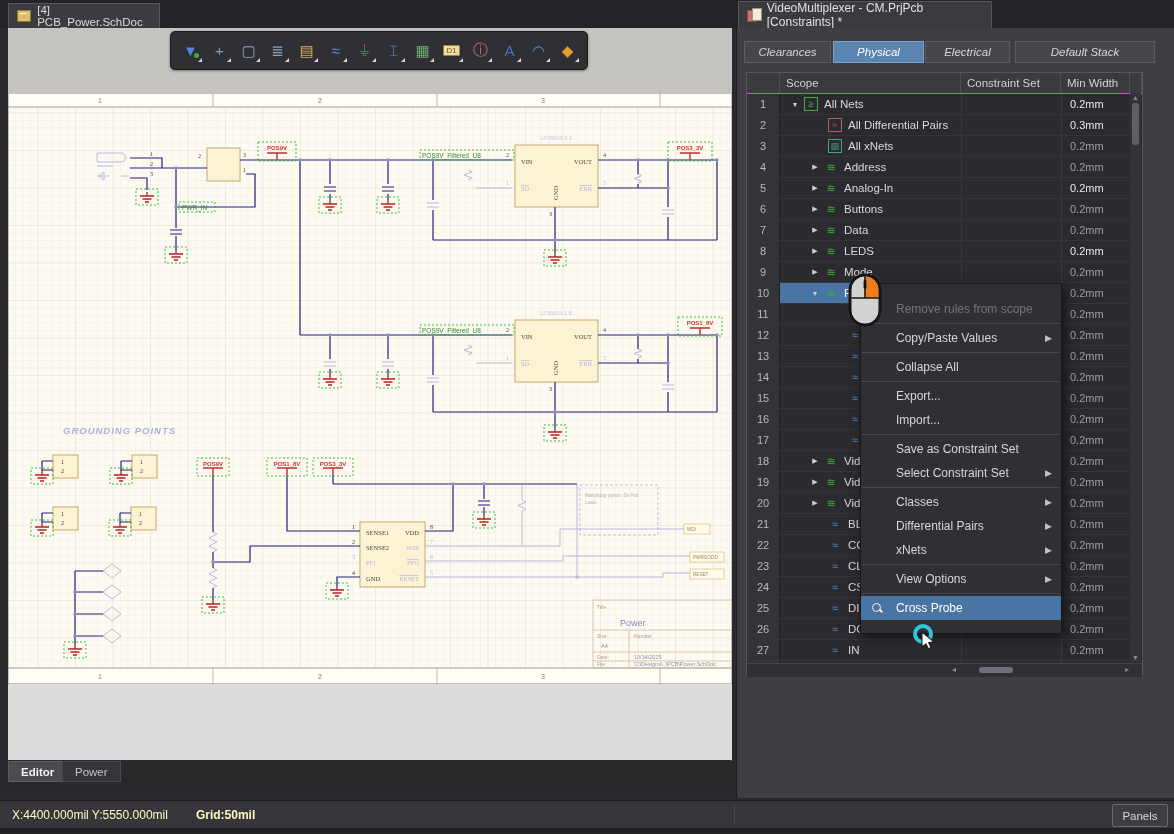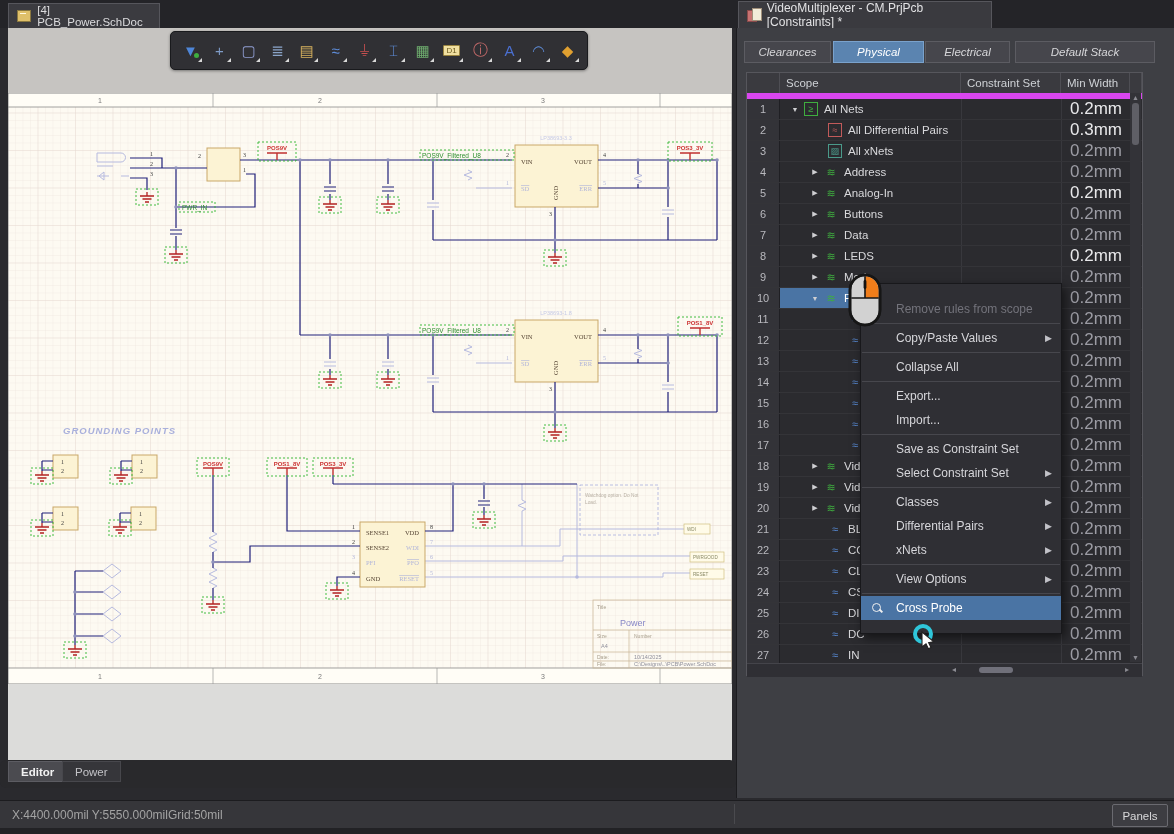--- a/index.html
+++ b/index.html
@@ -30,47 +30,47 @@
   .tbi{width:27px;height:27px;display:flex;align-items:center;justify-content:center;font-size:15px;position:relative;}
   .tbi:after{content:"";position:absolute;right:2px;bottom:2px;border-left:4px solid transparent;border-bottom:4px solid #d8d8d8;}
   .tbi .dot{position:absolute;right:5px;bottom:6px;width:5px;height:5px;border-radius:50%;background:#3fae3f;}
   .tbi.tag span{font-size:8px;background:#f0dfa0;border:1px solid #9a8440;padding:0 2px;border-radius:1px;}
 
   
   #bottabs{left:0;top:760px;width:736px;height:28px;background:#29292c;border-radius:6px;}
   .btab{position:absolute;top:1px;height:21px;display:flex;align-items:center;padding:0 12px;font-size:11.5px;box-sizing:border-box;}
   #tab-editor{left:8px;background:#4b4b50;color:#f2f2f2;font-weight:bold;border:1px solid #5c5c62;}
   #tab-power{left:62px;background:#36363a;color:#c2c2c6;border:1px solid #47474c;}
-  #statusbar{left:0;top:800px;width:1174px;height:28px;background:#36363a;border-top:1px solid #1c1c1f;color:#a3a3a3;
+  #statusbar{left:0;top:800px;width:1174px;height:28px;background:#36363a;border-top:1px solid #1c1c1f;color:#fef9c3;
              font-size:12px;display:flex;align-items:center;}
   #statusbar .coords{margin-left:12px;}
-  #statusbar .grid{}
+  #statusbar .grid{margin-left:28px;font-weight:bold;}
   #strip{left:0;top:828px;width:1174px;height:6px;background:#222225;}
   #panels-btn{left:1112px;top:804px;width:54px;height:21px;background:#3d3d42;border:1px solid #6a6a70;border-radius:2px;
               color:#d8d8da;font-size:11.5px;display:flex;align-items:center;justify-content:center;}
   #status-div{left:734px;top:804px;width:1px;height:20px;background:#4a4a4e;}
 
   
   #panel{left:736px;top:28px;width:438px;height:770px;background:#3e3f44;border-left:1px solid #1c1c1f;box-sizing:border-box;}
   .ptab{position:absolute;top:13px;height:22px;background:#46464c;border:1px solid #5c5c62;color:#d6d6d9;font-size:11.5px;
         display:flex;align-items:center;justify-content:center;box-sizing:border-box;font-style:italic;}
   .ptab.active{background:#5b84b0;border-color:#7aa2cc;color:#ffffff;}
 
   #tablebox{position:absolute;left:9px;top:44px;width:397px;height:604px;border:1px solid #56565c;background:#2b2b2f;box-sizing:border-box;}
   .trow,#thead{display:grid;grid-template-columns:33px 181px 100px 69px 12px;height:20px;}
-  #thead{background:#3a3a3f;border-bottom:6px solid #d946ef;}
+  #thead{background:#3a3a3f;border-bottom:1px solid #d946ef;}
   #thead div{font-size:11.5px;color:#ced1d5;display:flex;align-items:center;padding-left:6px;border-right:1px solid #4e4e54;box-sizing:border-box;}
   #rows{height:569px;overflow:hidden;}
   .trow{border-bottom:1px solid #343438;}
   .cell-n{background:#333338;color:#b9b9be;font-size:11px;display:flex;align-items:center;justify-content:center;
           border-right:1px solid #1f1f23;}
   .cell-s{display:flex;align-items:center;color:#d8d8db;font-size:11.5px;white-space:nowrap;overflow:hidden;position:relative;}
   .cell-s.sel{background:#4a74a4;color:#ffffff;}
   .cell-c{border-left:1px solid #38383d;}
-  .cell-v{border-left:1px solid #38383d;color:#9c9ca4;font-size:17px;display:flex;align-items:center;padding-left:8px;}
+  .cell-v{border-left:1px solid #38383d;color:#9c9ca4;font-size:11px;display:flex;align-items:center;padding-left:8px;}
   .cell-v.strong{color:#e8e8ea;}
   .arr{font-size:7px;color:#cfcfd2;width:10px;display:inline-block;text-align:center;}
   .ic{width:14px;height:14px;margin-right:6px;display:inline-flex;align-items:center;justify-content:center;
       font-size:11px;line-height:14px;box-sizing:border-box;}
   .ic.boxed{border:1px solid currentColor;font-size:9px;}
 
   
   #vscroll{position:absolute;right:1px;top:20px;width:11px;height:569px;background:#333338;}
   #vscroll .a{position:absolute;left:0;width:11px;font-size:7px;color:#8b8b92;text-align:center;}
   #vscroll .thumb{position:absolute;left:2px;top:10px;width:7px;height:42px;background:#5f5f66;border-radius:3px;}

